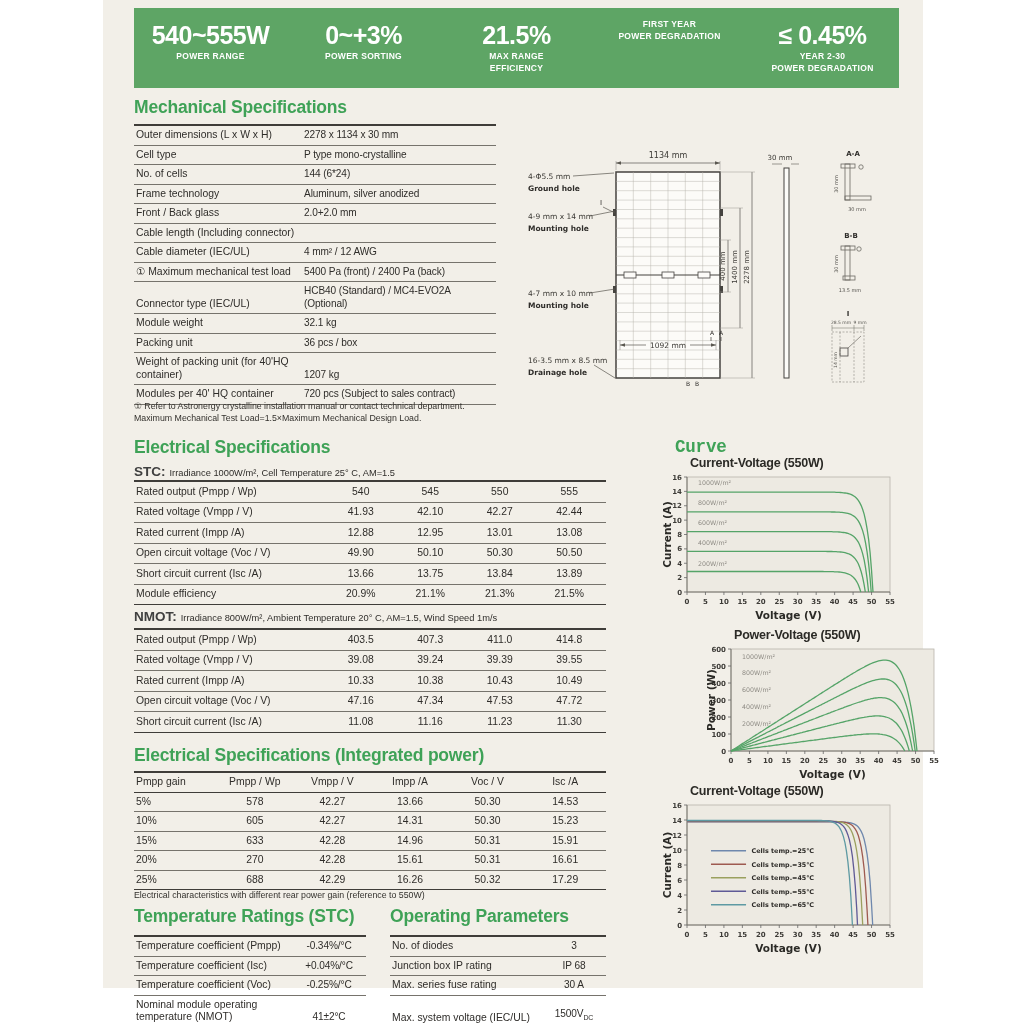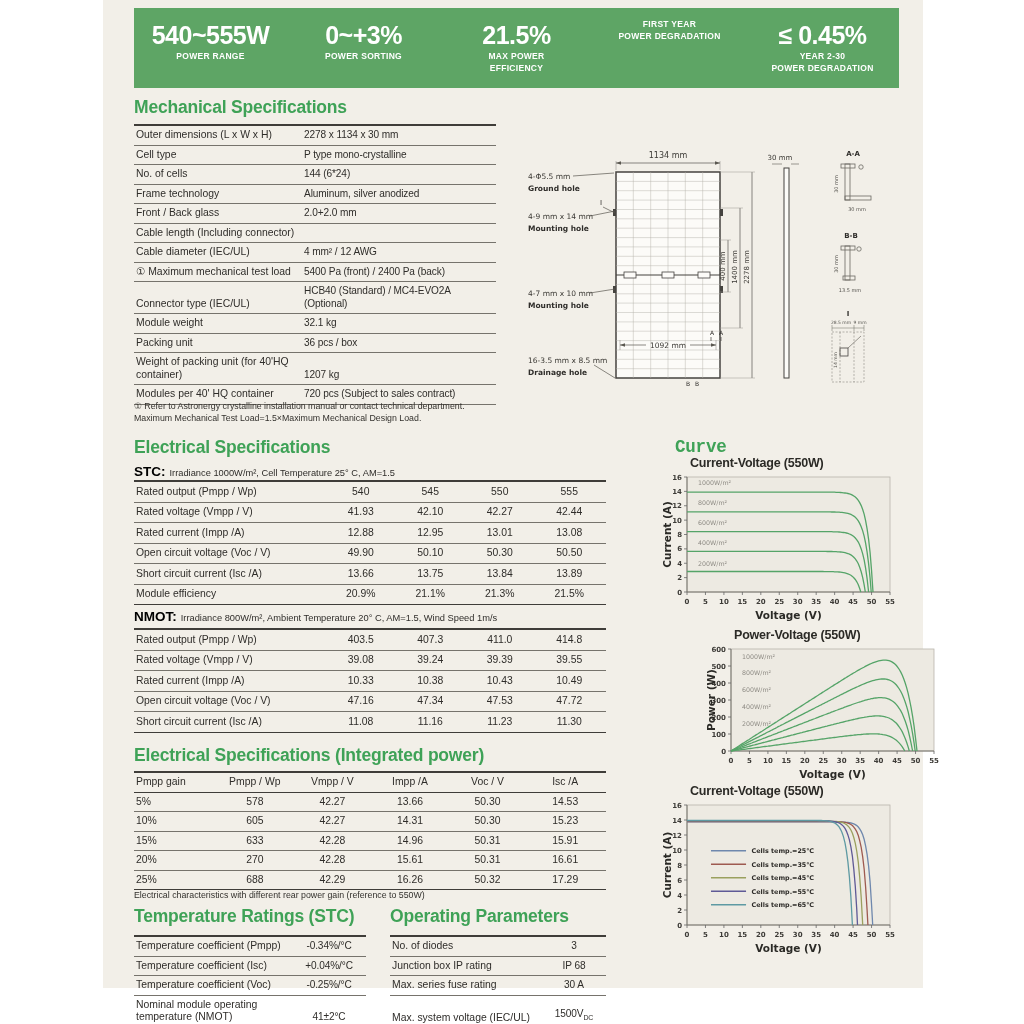--- a/index.html
+++ b/index.html
@@ -8,21 +8,21 @@
   .page{position:absolute;left:103px;top:0;width:820px;height:988px;background:#f2efe8;}
   .abs{position:absolute;}
   
   .banner{position:absolute;left:31px;top:8px;width:765px;height:80px;background:#5ea565;display:flex;}
   .banner-item{flex:1;color:#fff;text-align:center;padding-top:11px;}
   .banner-value{font-size:25px;font-weight:bold;letter-spacing:-0.5px;height:32px;line-height:32px;}
   .banner-label{font-size:8.5px;font-weight:bold;letter-spacing:0.3px;margin-top:0;line-height:1.4;white-space:pre-line;}
   
   .h1{position:absolute;color:#3fa257;font-weight:bold;font-size:17.5px;letter-spacing:-0.2px;}
   .cond{position:absolute;white-space:nowrap;}
-  .cond-b{font-weight:bold;font-size:13.5px;color:#000000;}
+  .cond-b{font-weight:bold;font-size:13.5px;color:#404040;}
   .cond-s{font-size:9.3px;color:#2f2d2a;margin-left:4px;}
   .foot{position:absolute;font-size:8.8px;line-height:1.35;color:#33312d;white-space:pre-line;}
   
   .kv{position:absolute;border-top:2px solid #3f3d39;}
   .kv-row{display:flex;align-items:flex-end;border-bottom:1px solid #76736c;padding:3px 2px;line-height:12.5px;}
   .kv-label{font-size:10.4px;}
   .kv-value{font-size:10.1px;letter-spacing:-0.1px;white-space:pre-line;}
   #mech-table .kv-label{width:168px;}
   #mech-table .kv-value{flex:1;}
   #temp-table .kv-label{width:158px;}
@@ -58,21 +58,21 @@
       <div class="banner-item">
         <div class="banner-value">540~555W</div>
         <div class="banner-label">POWER RANGE</div>
       </div>
       <div class="banner-item">
         <div class="banner-value">0~+3%</div>
         <div class="banner-label">POWER SORTING</div>
       </div>
       <div class="banner-item">
         <div class="banner-value">21.5%</div>
-        <div class="banner-label">MAX POWER
+        <div class="banner-label">MAX RANGE
 EFFICIENCY</div>
       </div>
       <div class="banner-item">
         <div class="banner-label">FIRST YEAR
 POWER DEGRADATION</div>
       </div>
       <div class="banner-item">
         <div class="banner-value">≤ 0.45%</div>
         <div class="banner-label">YEAR 2-30
 POWER DEGRADATION</div>

